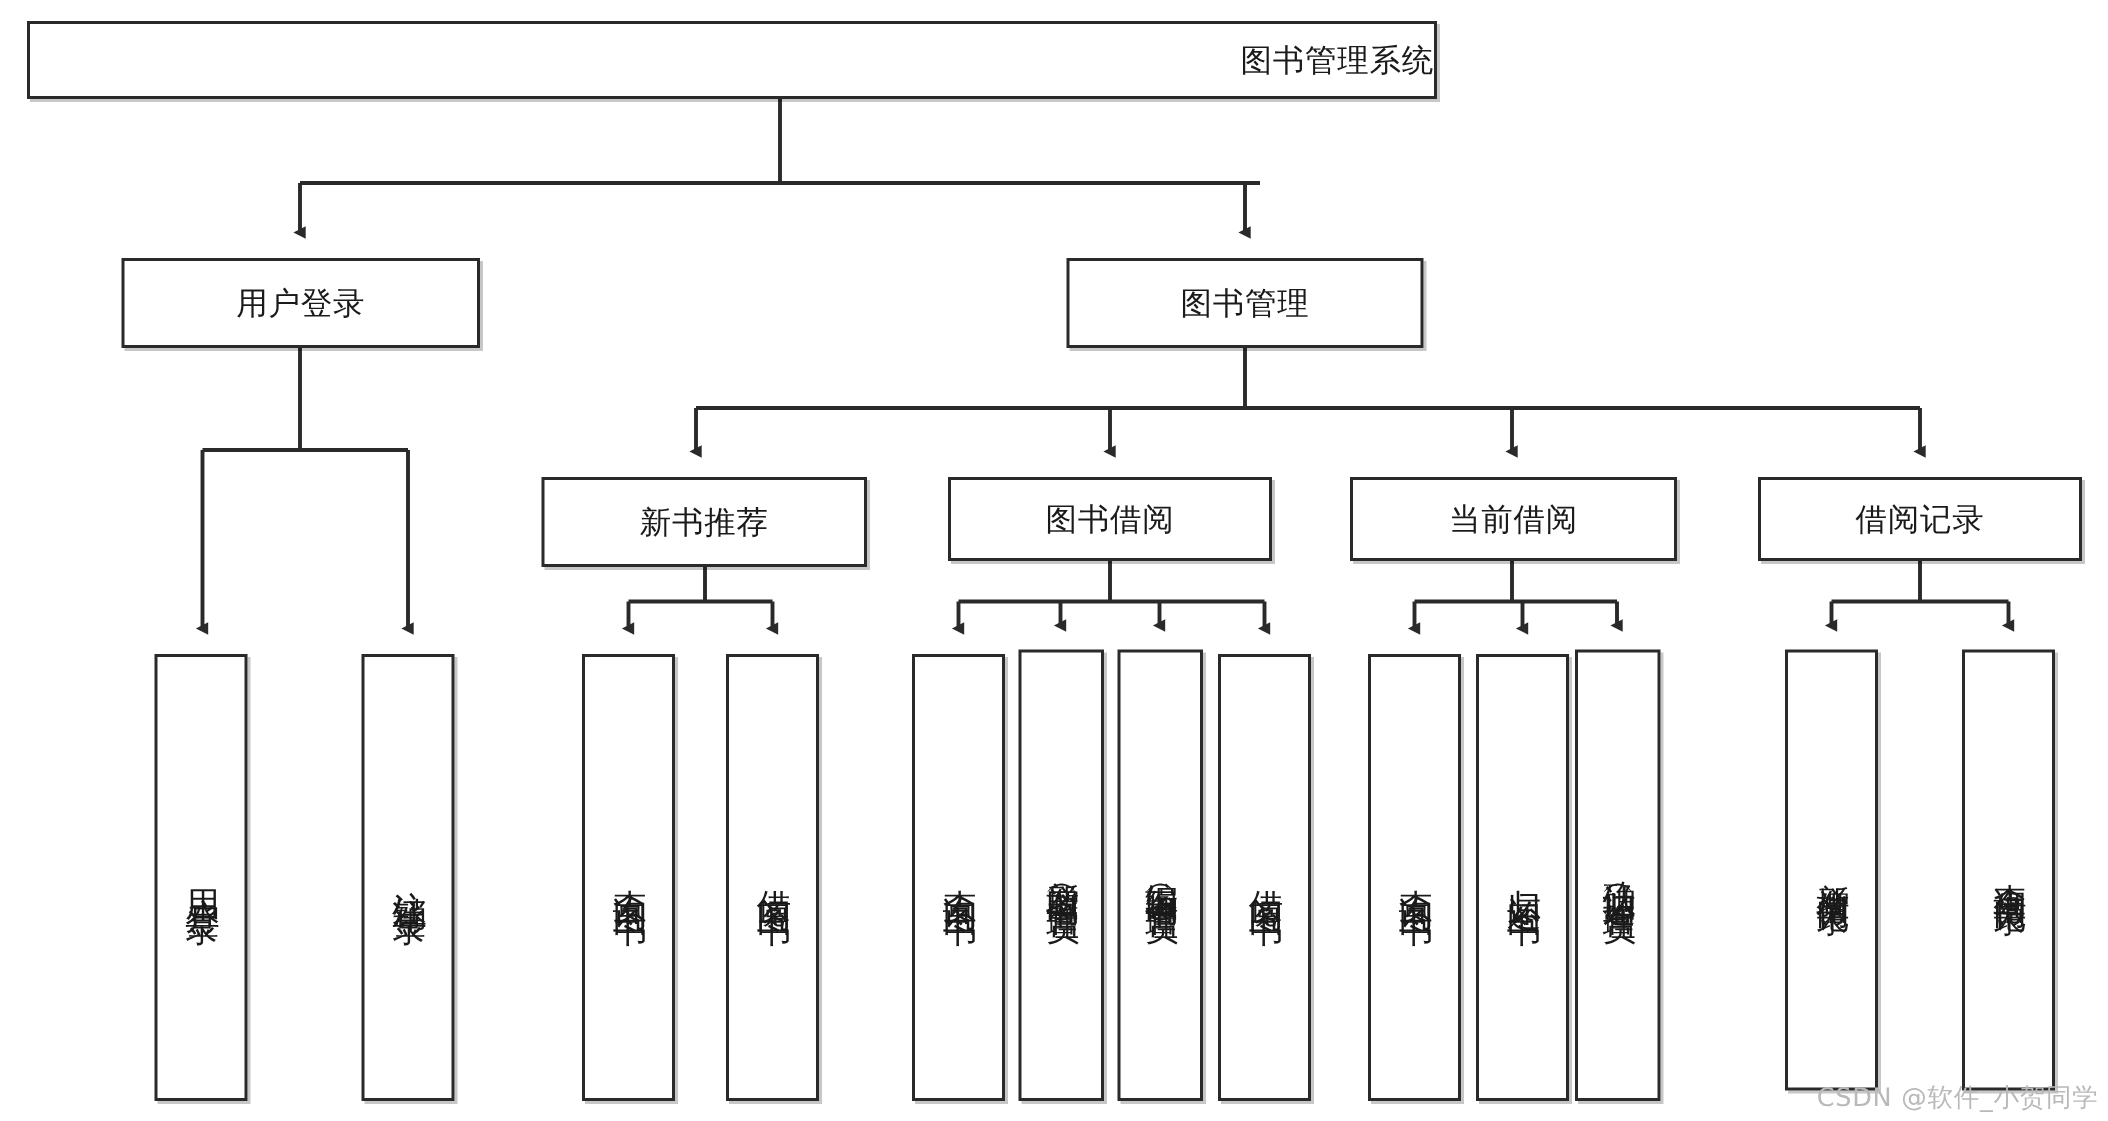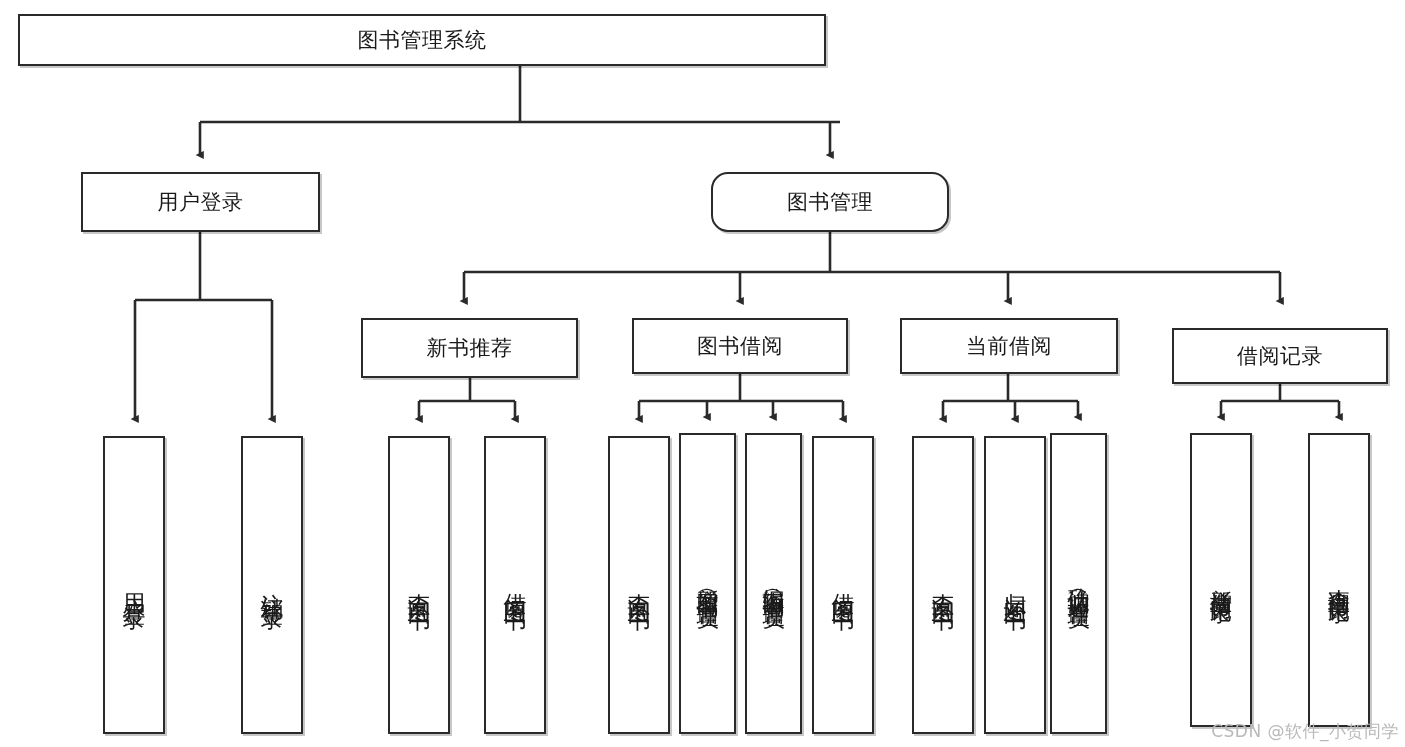--- a/index.html
+++ b/index.html
@@ -120,41 +120,41 @@
       <path d="M1015,401 L1015,419" marker-end="url(#arrow)"></path>
       <path d="M1078,401 L1078,417" marker-end="url(#arrow)"></path>
 
       <path d="M1280,374 L1280,401"></path>
       <path d="M1221,401 L1339,401"></path>
       <path d="M1221,401 L1221,417" marker-end="url(#arrow)"></path>
       <path d="M1339,401 L1339,417" marker-end="url(#arrow)"></path>
     </g>
   </svg>
 
-  <div class="node horiz" style="left: 18px; top: 14px; width: 808px; height: 52px;">
+  <div class="node horiz" style="left: 18px; top: 14px; width: 940px; height: 52px; justify-content: flex-end;">
     <span class="label">图书管理系统</span>
   </div>
 
   <div class="node horiz" style="left: 81px; top: 172px; width: 239px; height: 60px;">
     <span class="label">用户登录</span>
   </div>
-  <div class="node horiz" style="left: 711px; top: 172px; width: 238px; height: 60px; border-radius: 17px;">
+  <div class="node horiz" style="left: 711px; top: 172px; width: 238px; height: 60px;">
     <span class="label">图书管理</span>
   </div>
 
   <div class="node horiz" style="left: 361px; top: 318px; width: 217px; height: 60px;">
     <span class="label">新书推荐</span>
   </div>
   <div class="node horiz" style="left: 900px; top: 318px; width: 218px; height: 56px;">
     <span class="label">当前借阅</span>
   </div>
   <div class="node horiz" style="left: 632px; top: 318px; width: 216px; height: 56px;">
     <span class="label">图书借阅</span>
   </div>
-  <div class="node horiz" style="left: 1172px; top: 328px; width: 216px; height: 56px;">
+  <div class="node horiz" style="left: 1172px; top: 318px; width: 216px; height: 56px;">
     <span class="label">借阅记录</span>
   </div>
 
   <div class="node vert" style="left: 103px; top: 436px; width: 62px; height: 298px;">
     <span class="label">用户登录</span>
   </div>
   <div class="node vert" style="left: 241px; top: 436px; width: 62px; height: 298px;">
     <span class="label">注销登录</span>
   </div>
   <div class="node vert" style="left: 388px; top: 436px; width: 62px; height: 298px;">

